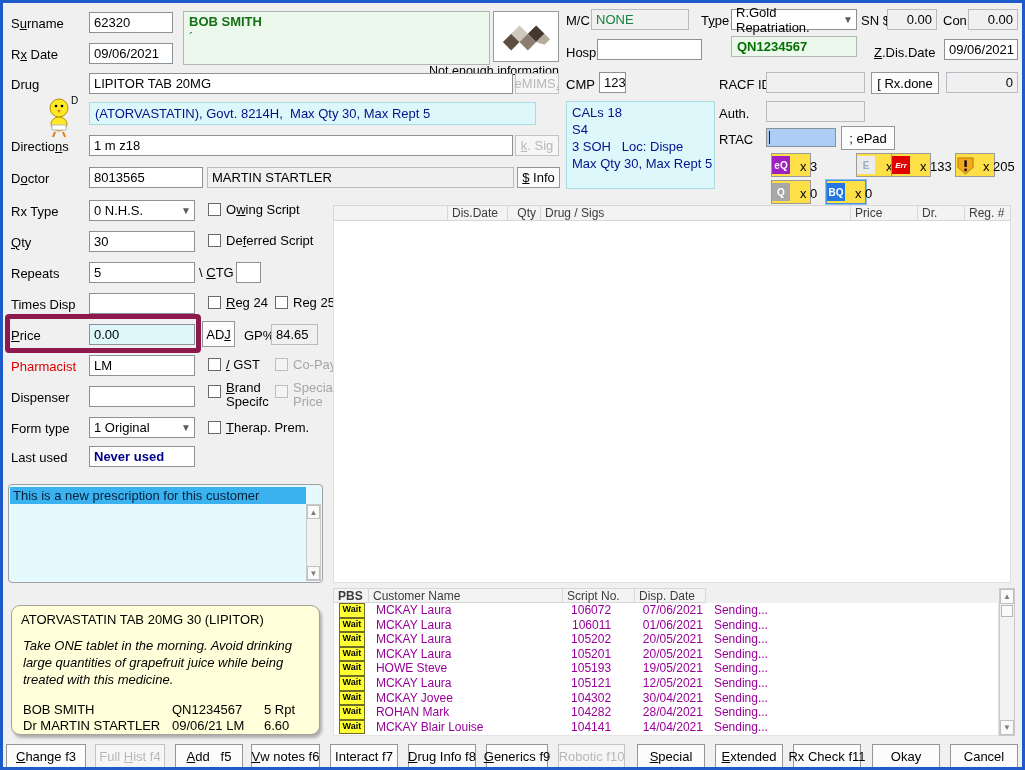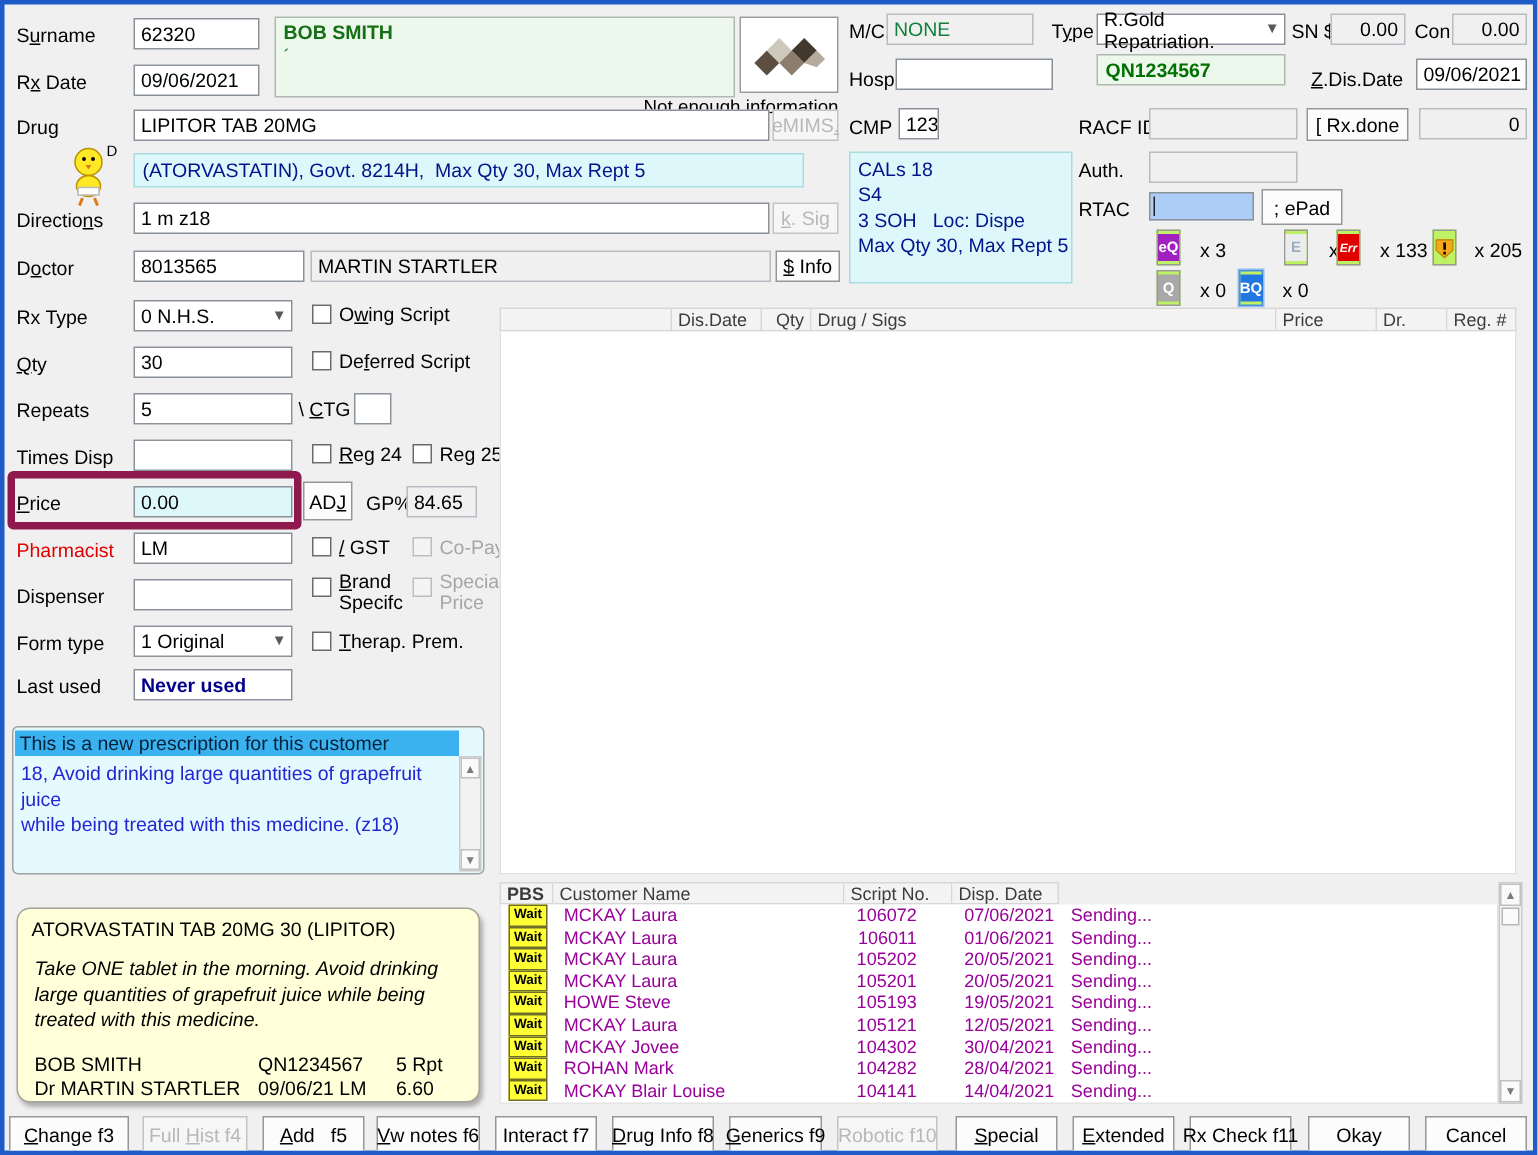--- a/index.html
+++ b/index.html
@@ -45,22 +45,22 @@
              font-size:12px; padding:0 4px; display:flex; align-items:center; height:100%; }
   .hdrcell:first-child { border-left:1px solid #d7d7d7;font-weight:bold; }
   .qrow { display:flex; height:14.6px; font-size:12px; color:#990099; }
   .qrow .c0 { width:36px; display:flex; justify-content:center; }
   .qrow .c1 { width:194px; padding-left:6px; }
   .qrow .c2 { width:72px; text-align:right; padding-right:24px; }
   .qrow .c3 { width:71px; text-align:right; padding-right:3px; }
   .qrow .c4 { width:293px; padding-left:8px; }
   .waitbadge { background:#ffff33; border:1px solid #6e6e28; color:#000; font-weight:bold;
                font-size:9px; line-height:10px; padding:0 3px; }
-  .badgebtn { position:absolute; width:16px; height:24px; background:#bef264; border:1px solid #9a9a9a;
-              display:flex; align-items:center; justify-content:center; }
+  .badgebtn { position:absolute; width:40px; height:24px; background:#fde047; border:1px solid #9a9a9a;
+              display:flex; align-items:center; justify-content:flex-start; }
   .badgeinner { width:18px; height:18px; display:flex; align-items:center; justify-content:center;
                 color:#fff; font-weight:bold; font-size:10px; }
   .cnt { position:absolute; font-size:13px; }
   .sb { background:#f2f2f2; border:1px solid #c9c9c9; }
   .sbbtn { background:#fafafa; border:1px solid #c0c0c0; color:#7c7c7c; font-size:8px;
            display:flex; align-items:center; justify-content:center; }
   u { text-decoration:underline; }
   .note-title { background:#3ab2ef; color:#05203a; font-size:13px; padding:1px 3px; white-space:pre; }
   .note-body { background:#e4faff; color:#2424d0; font-size:13px; padding:3px 4px; white-space:pre-line; line-height:17px; }
   .ylw { background:#ffffd9; border:1px solid #a3a39a; border-radius:9px;
@@ -165,22 +165,20 @@
   <div class="dd" style="left:86px;top:414px;width:106px;height:21px">
       <span>1 Original</span>
       <span class="arrow">▼</span>
     </div>
   <div class="cb" style="left:205px;top:418px"><span class="box"></span><span><u>T</u>herap. Prem.</span></div>
 
   <div class="inp" style="left:86px;top:443px;width:106px;height:21px;color:#00008b;font-weight:bold">Never used</div>
 
   <div class="abs" style="left:5px;top:481px;width:315px;height:99px;border:1px solid #a0a0a0;border-radius:4px;background:#e4faff">
     <div class="note-title" style="position:absolute;left:1px;top:2px;width:296px;height:17px">This is a new prescription for this customer</div>
-    <div class="note-body" style="position:absolute;left:1px;top:19px;width:296px;height:77px">18,      Avoid drinking large quantities of grapefruit juice
-while being treated with this medicine. (z18)</div>
     <div class="abs sb" style="left:297px;top:19px;width:15px;height:77px">
       <div class="sbbtn" style="position:absolute;top:0;left:0;width:13px;height:14px">▲</div>
       <div class="sbbtn" style="position:absolute;bottom:0;left:0;width:13px;height:14px">▼</div>
     </div>
   </div>
 
   <div class="ylw abs" style="left:8px;top:602px;width:309px;height:130px">
     <div class="abs" style="left:9px;top:6px;font-size:13px">ATORVASTATIN TAB 20MG 30 (LIPITOR)</div>
     <div class="abs" style="left:11px;top:31px;width:286px;font-size:13px;font-style:italic;line-height:17px">Take ONE tablet in the morning. Avoid drinking large quantities of grapefruit juice while being treated with this medicine.</div>
     <div class="abs" style="left:11px;top:96px;font-size:13px">BOB SMITH</div>

